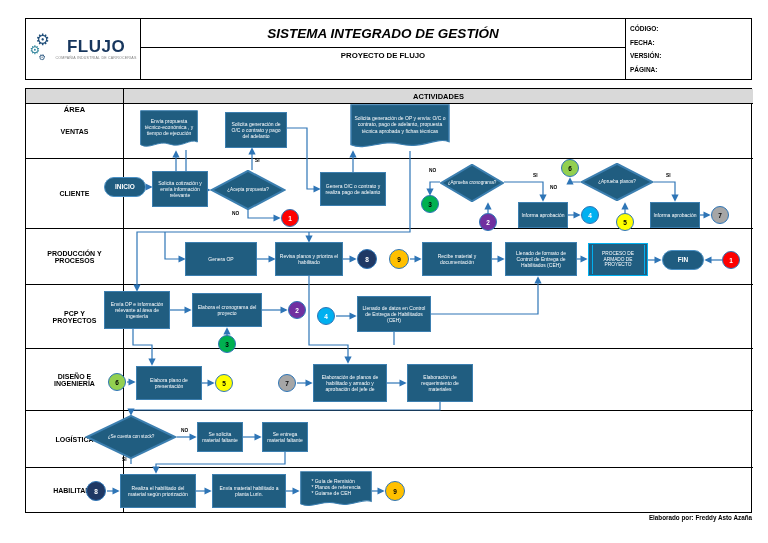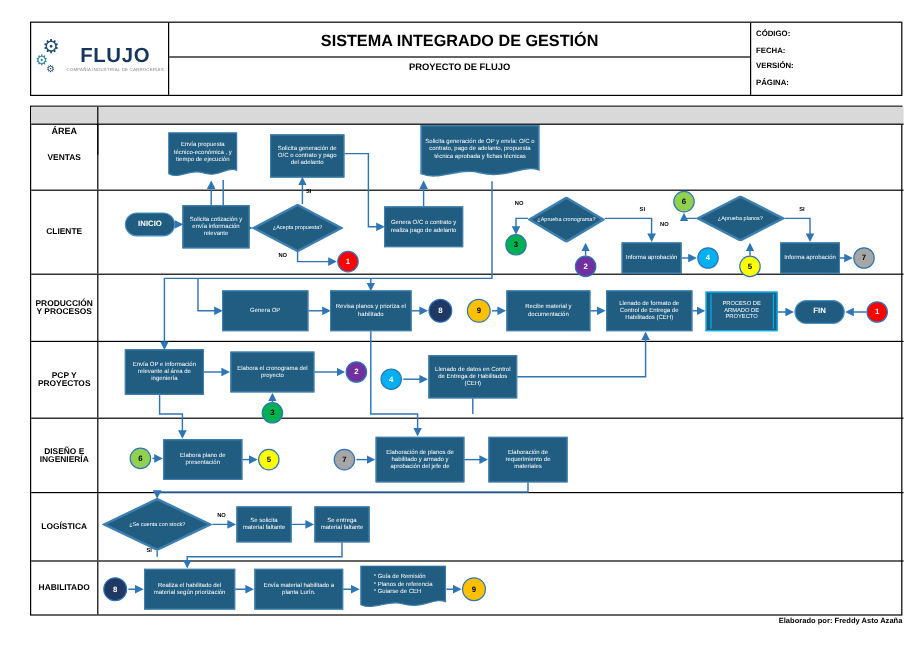--- a/index.html
+++ b/index.html
@@ -11,31 +11,31 @@
   .hdr-logo { width:115px; border-right:1.4px solid #000; display:flex; align-items:center; justify-content:center; gap:2px; }
   .gearbox { position:relative; width:24px; height:34px; }
   .gear { position:absolute; line-height:1; }
   .g1 { font-size:16px; color:#1f4e79; left:6px; top:0; }
   .g2 { font-size:12px; color:#31859c; left:0px; top:12px; }
   .g3 { font-size:8px; color:#1f4e79; left:9px; top:22px; }
   .logo-text { display:flex; flex-direction:column; align-items:center; }
   .logo-name { font-size:17px; font-weight:bold; color:#17365d; letter-spacing:0.5px; line-height:1; }
   .logo-tag { font-size:3.6px; color:#7f7f7f; margin-top:1.5px; letter-spacing:0.2px; }
   .hdr-title { flex:1; border-right:1.4px solid #000; display:flex; flex-direction:column; }
-  .t1 { height:29px; display:flex; align-items:center; justify-content:center; font-size:13.5px; font-weight:bold; border-bottom:1.2px solid #000; }
+  .t1 { height:29px; display:flex; align-items:center; justify-content:center; font-size:13.5px; font-weight:bold; border-bottom:1.2px solid #000;font-style:italic; }
   .t2 { height:14px; display:flex; align-items:center; justify-content:center; font-size:7.8px; font-weight:bold; }
   .t3 { flex:1; display:flex; align-items:center; justify-content:center; font-size:7.8px; font-weight:bold; }
   .hdr-meta { width:125px; padding:3px 4px; display:flex; flex-direction:column; justify-content:space-around; }
   .hdr-meta div { font-size:6.5px; font-weight:bold; }
 
   
   .board { position:absolute; left:25px; top:88px; width:727px; height:425px; border:1.6px solid #000; }
   .lane-row { position:absolute; left:0; width:727px; border-bottom:1.2px solid #000; display:flex; }
   .lane-row:last-of-type { border-bottom:none; }
-  .lane-label { width:56px; border-right:1.2px solid #000; display:flex; align-items:center; justify-content:center; text-align:center; font-weight:bold; font-size:7px; padding:20px; }
+  .lane-label { width:98px; border-right:1.2px solid #000; display:flex; align-items:center; justify-content:center; text-align:center; font-weight:bold; font-size:7px; padding:20px; }
   .lane-body { flex:1; }
   .head-row { background:#d9d9d9; }
   .head-row .lane-label, .head-row .lane-cell2 { font-size:7.5px; font-weight:bold; }
   .lane-cell2 { flex:1; display:flex; align-items:center; justify-content:center; }
 
   
   svg.wires { position:absolute; left:0; top:0; width:768px; height:543px; pointer-events:none; }
   .wire { fill:none; stroke:#2e75b6; stroke-width:1.2; }
 
   
@@ -91,20 +91,21 @@
       <div>CÓDIGO:</div>
       <div>FECHA:</div>
       <div>VERSIÓN:</div>
       <div>PÁGINA:</div>
     </div>
   </div>
 
   <div class="board">
     <div class="lane-row head-row" style="top:0;height:15px;">
       <div class="lane-label">ÁREA</div>
+      <div class="lane-cell2">ACTIVIDADES</div>
     </div>
     <div class="lane-row" style="top:15px;height:55px;">
       <div class="lane-label">VENTAS</div>
         <div class="lane-body"></div>
     </div>
     <div class="lane-row" style="top:70px;height:70px;">
       <div class="lane-label">CLIENTE</div>
         <div class="lane-body"></div>
     </div>
     <div class="lane-row" style="top:140px;height:56px;">

